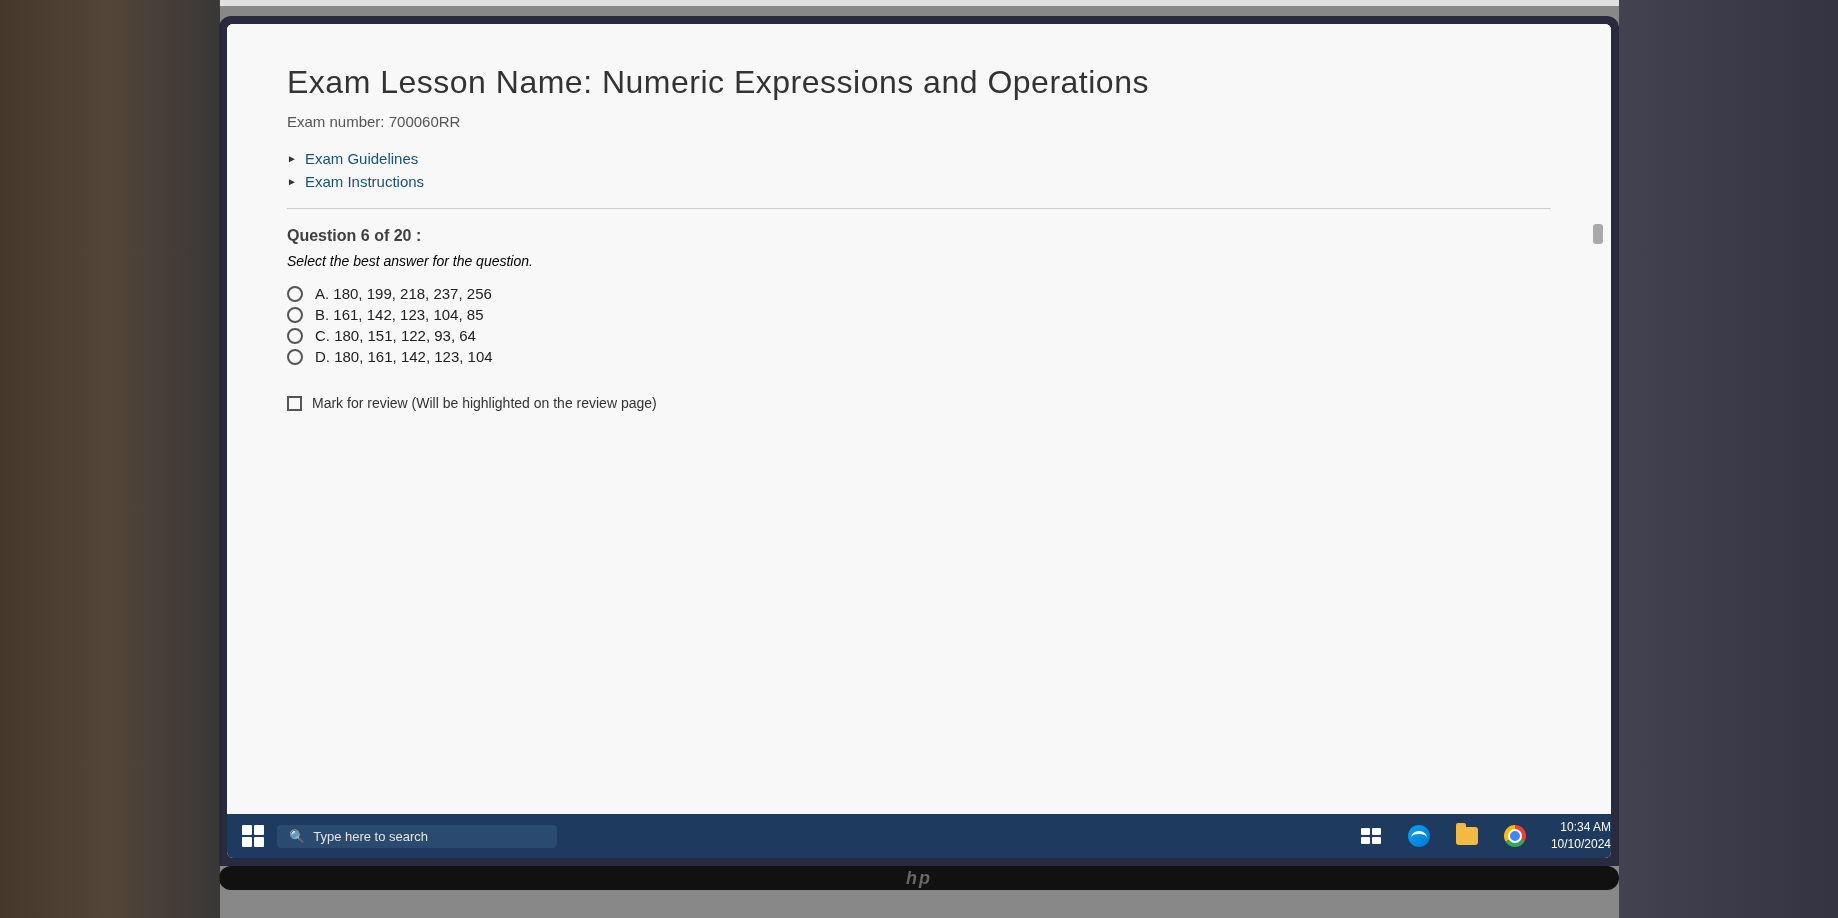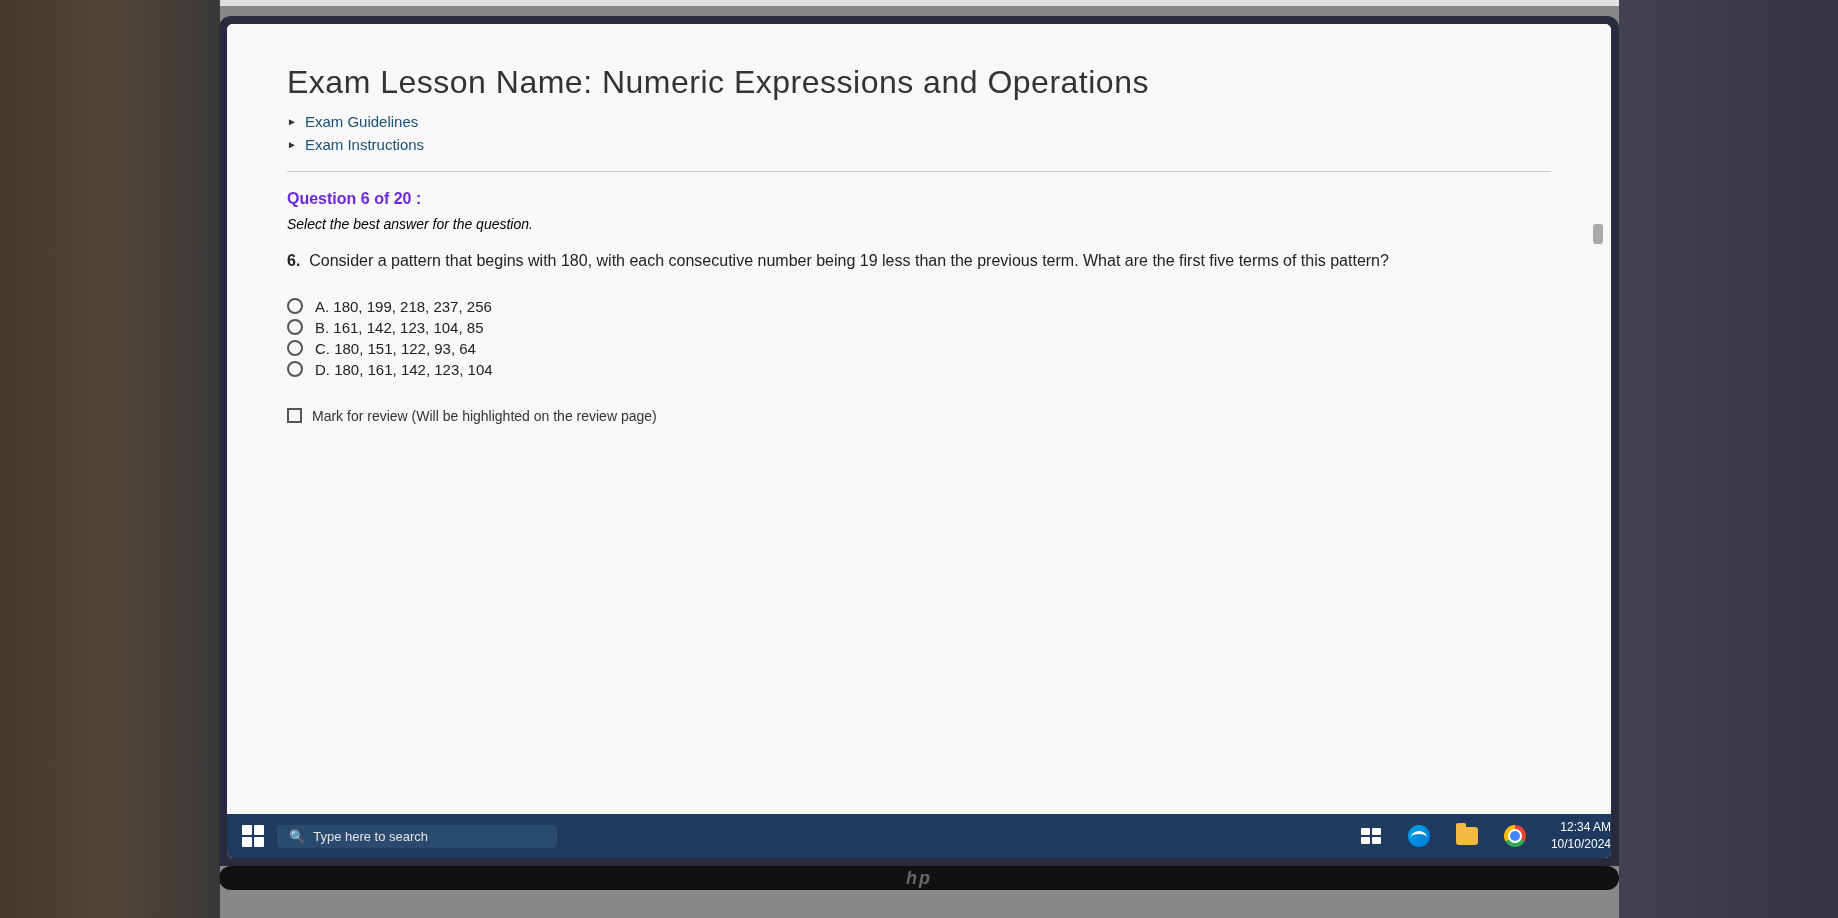--- a/index.html
+++ b/index.html
@@ -87,21 +87,21 @@
 
     .divider {
       border: none;
       border-top: 1px solid #ccc;
       margin: 18px 0;
     }
 
     .question-header {
       font-size: 16px;
       font-weight: bold;
-      color: #6d28d9;
+      color: #404040;
       margin-bottom: 8px;
     }
 
     .question-instruction {
       font-style: italic;
       font-size: 14px;
       color: #000000;
       margin-bottom: 16px;
     }
 
@@ -396,40 +396,40 @@
     <div class="top-bar"></div>
 
     <div class="screen-frame">
       <div class="screen-inner">
 
         <div class="content-area">
           <div class="exam-page">
 
             <h1 class="exam-title">Exam Lesson Name: Numeric Expressions and Operations</h1>
 
+            <p class="exam-number">
+              <span>Exam number:</span>
+              <span>700060RR</span>
+            </p>
 
             <div class="collapsible-item">
               <span class="arrow">►</span>
               <span>Exam Guidelines</span>
             </div>
             <div class="collapsible-item">
               <span class="arrow">►</span>
               <span>Exam Instructions</span>
             </div>
 
             <hr class="divider">
 
             <p class="question-header">Question 6 of 20 :</p>
 
             <p class="question-instruction">Select the best answer for the question.</p>
 
-            <p class="question-text">
-              <strong>6.</strong>
-              &nbsp;<span>Consider a pattern that begins with 180, with each consecutive number being 19 less than the previous term. What are the first five terms of this pattern?</span>
-            </p>
 
             <div class="answer-options">
               <label class="answer-option">
                 <span class="radio-circle"></span>
                 <span>A. 180, 199, 218, 237, 256</span>
               </label>
               <label class="answer-option">
                 <span class="radio-circle"></span>
                 <span>B. 161, 142, 123, 104, 85</span>
               </label>
@@ -484,21 +484,21 @@
             </div>
             <div class="taskbar-app">
               <div class="icon-folder"></div>
             </div>
             <div class="taskbar-app">
               <div class="icon-chrome"></div>
             </div>
           </div>
 
           <div class="taskbar-clock">
-            <span>12:34 AM</span>
+            <span>10:34 AM</span>
             <span>10/10/2024</span>
           </div>
         </div>
 
       </div>
     </div>
 
     <div class="hp-area">
       <span class="hp-logo">hp</span>
     </div>

